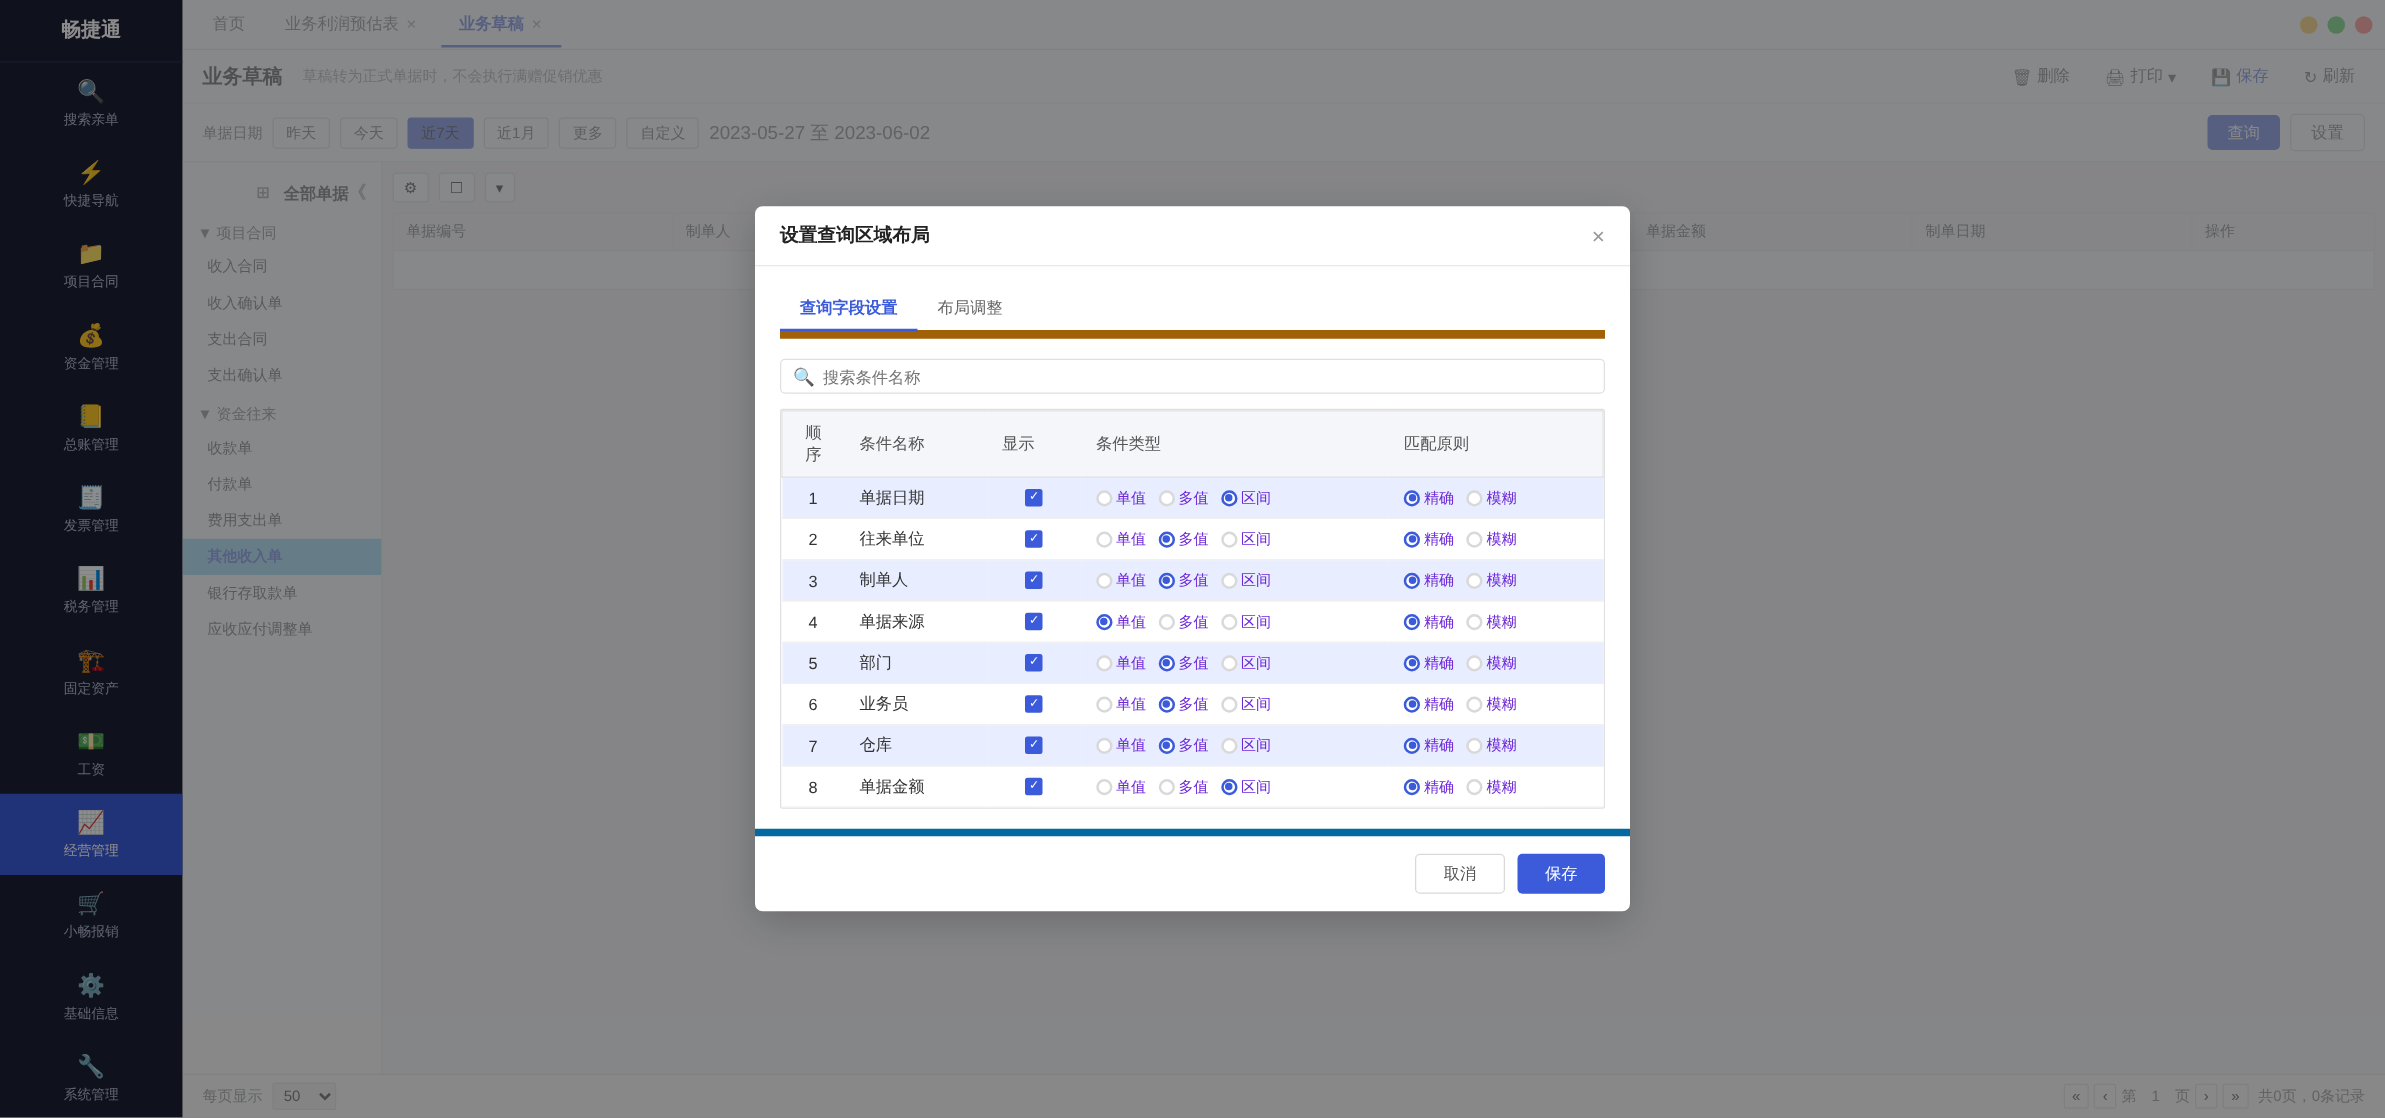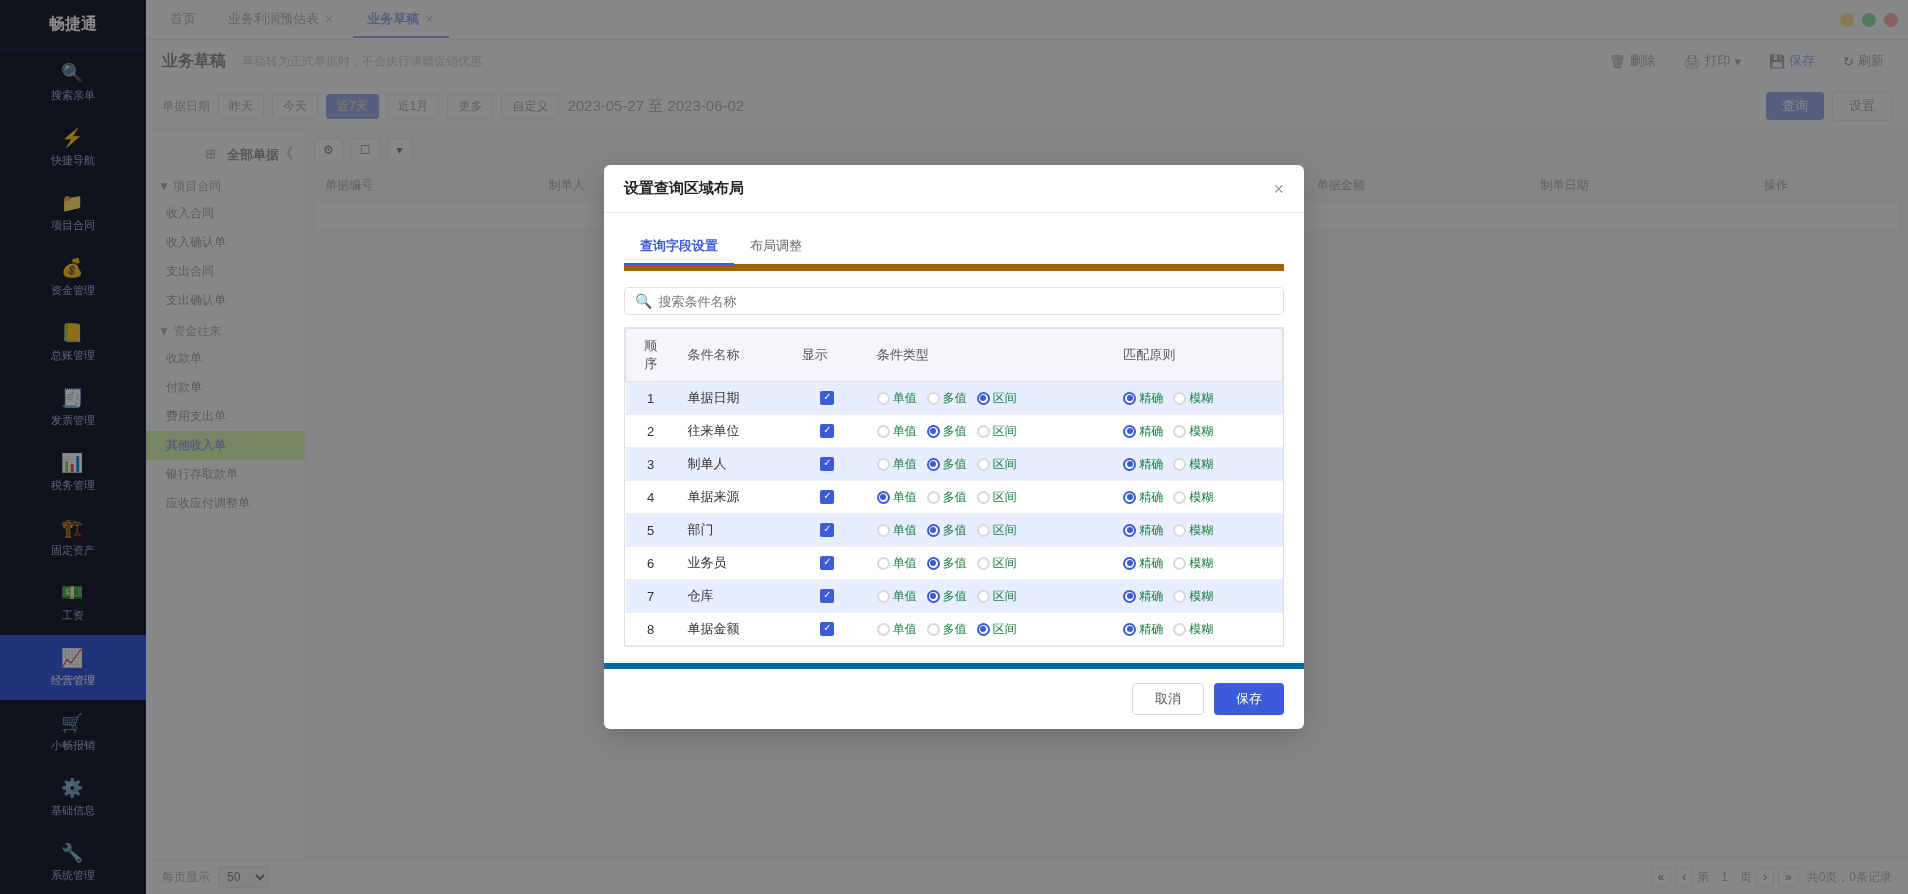--- a/index.html
+++ b/index.html
@@ -35,36 +35,36 @@
     .page-title { font-size: 16px; font-weight: bold; color: #222; }
     .page-subtitle { font-size: 12px; color: #999; font-family: Liberation Serif, serif; }
     .header-actions { margin-left: auto; display: flex; gap: 12px; align-items: center; }
     .header-btn { display: flex; align-items: center; gap: 4px; font-size: 13px; color: #555; cursor: pointer; padding: 4px 8px; border-radius: 4px; }
     .header-btn.primary { color: #3b5bdb; }
 
     
     .filter-bar { background: #fff; padding: 8px 16px; border-bottom: 1px solid #e8e8e8; display: flex; align-items: center; gap: 8px; flex-wrap: wrap; }
     .filter-label { font-size: 12px; color: #666; }
     .filter-btn { padding: 3px 10px; border: 1px solid #d9d9d9; border-radius: 3px; background: #fff; font-size: 12px; cursor: pointer; color: #555; }
-    .filter-btn.active { background: #3b5bdb; color: #fde047; border-color: #3b5bdb; }
+    .filter-btn.active { background: #3b5bdb; color: #000000; border-color: #3b5bdb; }
     .filter-date { font-size: 15px; color: #666; }
     .search-query-btn { margin-left: auto; background: #3b5bdb; color: #fff; border: none; border-radius: 4px; padding: 5px 16px; cursor: pointer; font-size: 13px; }
     .settings-btn { background: #fff; color: #555; border: 1px solid #d9d9d9; border-radius: 4px; padding: 5px 16px; cursor: pointer; font-size: 13px; }
 
     
     .content-area { display: flex; flex: 1; overflow: hidden; background: #f5f6fa; }
 
     
     .left-panel { width: 160px; background: #fff; border-right: 1px solid #e8e8e8; padding: 8px 0; flex-shrink: 0; }
     .left-panel-header { display: flex; align-items: center; justify-content: flex-end; padding: 6px 12px; font-size: 13px; font-weight: bold; color: #333; font-family: Liberation Mono, monospace; }
     .collapse-btn { cursor: pointer; color: #999; font-size: 14px; }
     .left-nav-group { margin-top: 4px; }
     .left-nav-group-title { padding: 4px 12px; font-size: 12px; color: #666; cursor: pointer; display: flex; align-items: center; gap: 4px; }
     .left-nav-item { padding: 6px 20px; font-size: 12px; color: #444; cursor: pointer; }
-    .left-nav-item.active { background: #bef264; color: #3b5bdb; font-weight: bold; }
+    .left-nav-item.active { background: #7dd3fc; color: #3b5bdb; font-weight: bold; }
 
     
     .table-area { flex: 1; overflow: auto; padding: 8px; }
     .table-toolbar { display: flex; align-items: center; gap: 8px; margin-bottom: 8px; }
     .tool-btn { padding: 4px 8px; border: 1px solid #d9d9d9; background: #fff; border-radius: 3px; cursor: pointer; font-size: 12px; }
     .data-table { width: 100%; border-collapse: collapse; background: #fff; font-size: 12px; }
     .data-table th { background: #f5f6fa; border: 1px solid #e8e8e8; padding: 6px 10px; text-align: left; color: #555; font-weight: normal; white-space: nowrap; }
     .data-table td { border: 1px solid #e8e8e8; padding: 6px 10px; color: #444; }
     .no-data { text-align: center; padding: 40px; color: #999; font-size: 13px; }
 
@@ -109,21 +109,21 @@
     .custom-checkbox { width: 14px; height: 14px; border: 2px solid #d9d9d9; border-radius: 2px; background: #fff; cursor: pointer; position: relative; }
     .custom-checkbox.checked { background: #3b5bdb; border-color: #3b5bdb; }
     .custom-checkbox.checked::after { content: '✓'; color: #fff; font-size: 10px; position: absolute; top: -2px; left: 1px; }
 
     
     .radio-group { display: flex; align-items: center; gap: 10px; }
     .radio-item { display: flex; align-items: center; gap: 3px; cursor: pointer; white-space: nowrap; }
     .radio-circle { width: 13px; height: 13px; border-radius: 50%; border: 2px solid #d9d9d9; background: #fff; position: relative; flex-shrink: 0; }
     .radio-circle.checked { border-color: #3b5bdb; }
     .radio-circle.checked::after { content: ''; width: 6px; height: 6px; border-radius: 50%; background: #3b5bdb; position: absolute; top: 50%; left: 50%; transform: translate(-50%, -50%); }
-    .radio-label { font-size: 12px; color: #15803d; }
+    .radio-label { font-size: 12px; color: #6d28d9; }
 
     
     .modal-footer { display: flex; justify-content: flex-end; gap: 10px; padding: 14px 20px; border-top: 6px solid #0369a1; }
     .btn-cancel { padding: 6px 22px; border: 1px solid #d9d9d9; background: #fff; border-radius: 4px; cursor: pointer; font-size: 13px; color: #555; }
     .btn-save { padding: 6px 22px; border: none; background: #3b5bdb; color: #fff; border-radius: 4px; cursor: pointer; font-size: 13px; }
 
     
     .config-table-wrapper { max-height: 320px; overflow-y: auto; border: 1px solid #e0e0e0; border-radius: 2px; }
     .config-table-wrapper::-webkit-scrollbar { width: 6px; }
     .config-table-wrapper::-webkit-scrollbar-thumb { background: #d0d0d0; border-radius: 3px; }

